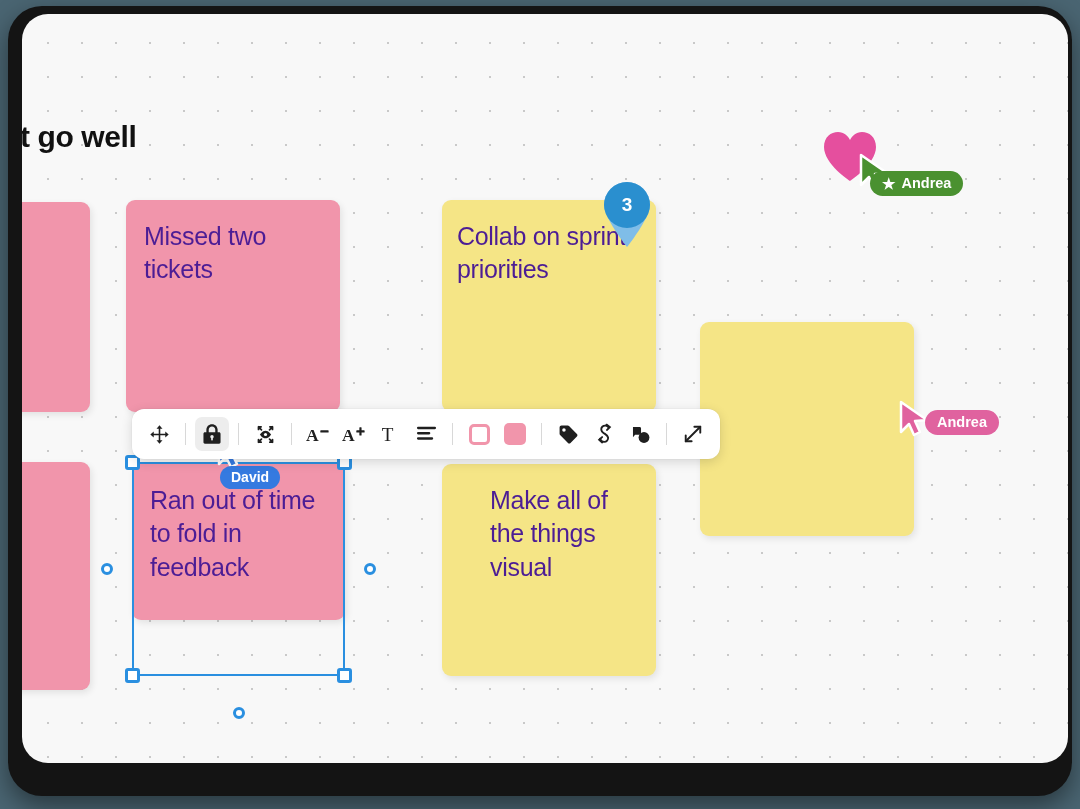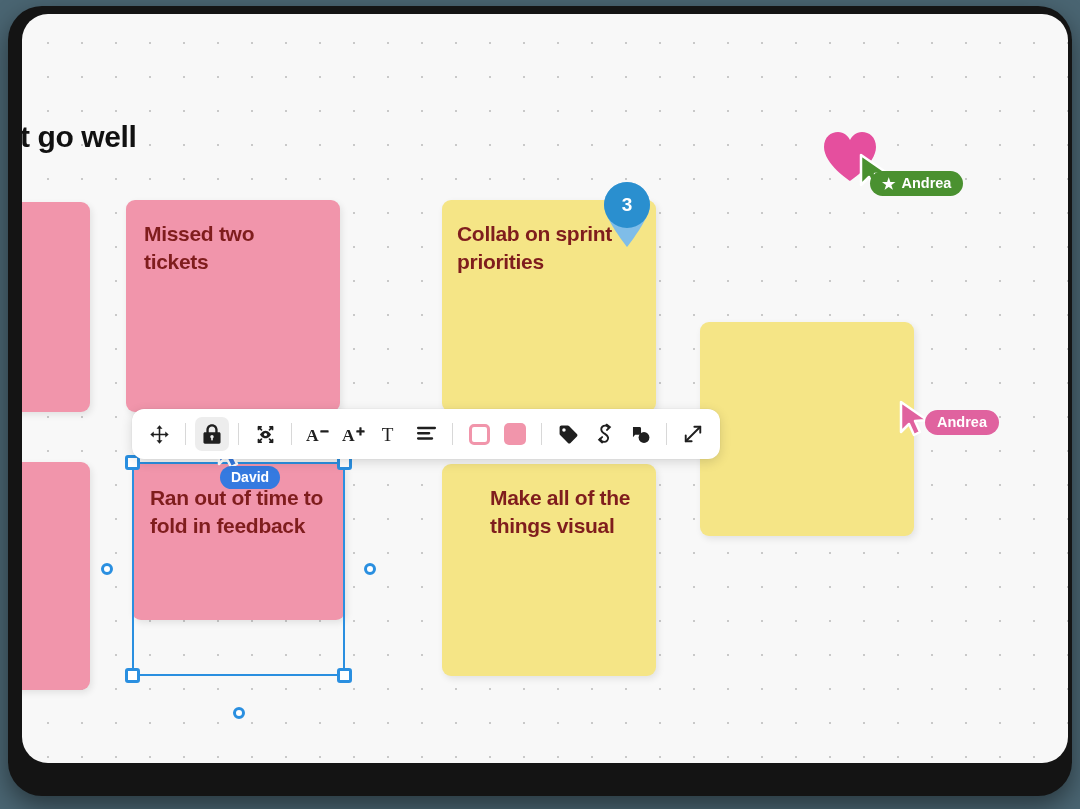--- a/index.html
+++ b/index.html
@@ -35,22 +35,22 @@
     letter-spacing: -0.4px; white-space: nowrap;
   }
   #header-left  { left: -10px; top: 106px; }
   #header-right { left: 412px; top: 106px; }
 
   
   .note {
     position: absolute;
     border-radius: 9px;
     padding: 20px 18px;
-    font-size: 21px; font-weight: bold; line-height: 1.33;
-    color: #7f1d1d; letter-spacing: -0.3px;
+    font-size: 25px; font-weight: normal; line-height: 1.33;
+    color: #4c1d95; letter-spacing: -0.3px;
     box-shadow: 2px 3px 7px rgba(0,0,0,0.09);
     white-space: pre-line;
   }
   .note.pink   { background: #f195ab; }
   .note.yellow { background: #f5e586; }
 
   #note-pink-partial-top    { left: -62px; top: 188px;  width: 130px; height: 210px; }
   #note-pink-partial-bottom { left: -62px; top: 448px;  width: 130px; height: 228px; }
   #note-missed-tickets      { left: 104px; top: 186px;  width: 214px; height: 212px; }
   #note-collab-sprint       { left: 420px; top: 186px;  width: 214px; height: 212px; padding-left: 15px; }

